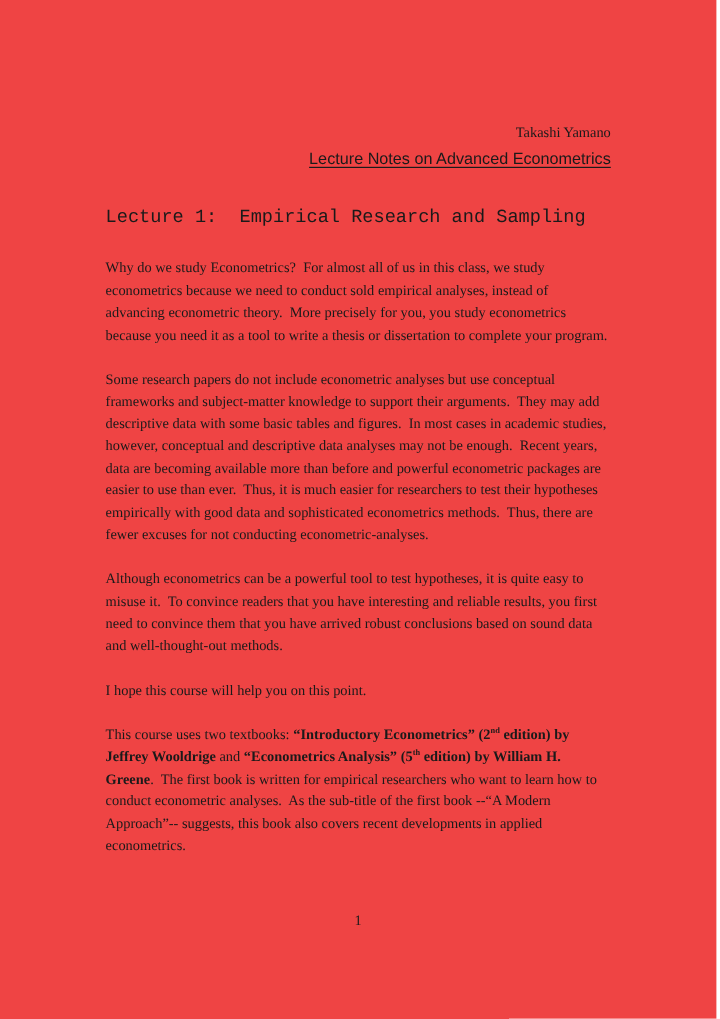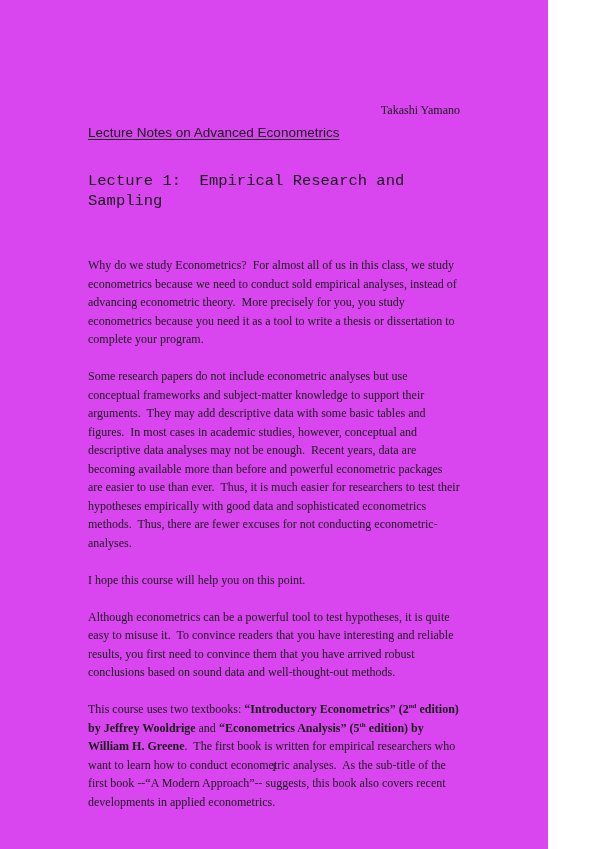--- a/index.html
+++ b/index.html
@@ -2,56 +2,56 @@
 <html><head>
 <meta charset="utf-8">
 <style>
   html, body {
     margin: 0;
     padding: 0;
     background: #ffffff;
   }
   .page {
     position: relative;
-    width: 548px;
+    width: 597px;
     height: 849px;
-    background: #d946ef;
+    background: #ef4444;
     color: #1a1a1a;
     overflow: hidden;
   }
   .content {
     padding: 0 88px;
   }
   .author {
     margin-top: 103px;
     font-family: "Liberation Serif", serif;
     font-size: 12px;
     line-height: 14px;
     text-align: right;
   }
   .doc-title {
     margin-top: 7px;
     font-family: "Liberation Sans", sans-serif;
     font-size: 13.5px;
     line-height: 17px;
-    text-align: left;
+    text-align: right;
     text-decoration: underline;
     text-underline-offset: 2px;
     white-space: pre-wrap;
   }
   .lecture-heading {
     margin: 30px 0 0 0;
     font-family: Liberation Mono, monospace;
     font-size: 15.5px;
     line-height: 20px;
     font-weight: normal;
     white-space: pre-wrap;
   }
   .body-text {
-    margin-top: 45px;
+    margin-top: 23px;
     font-family: "Liberation Serif", serif;
     font-size: 12px;
   }
   .body-text p {
     margin: 0 0 18.5px 0;
     line-height: 18.5px;
     white-space: pre-wrap;
   }
   .body-text sup {
     font-size: 0.58em;
@@ -73,19 +73,19 @@
 <body>
 
 <div class="page">
   <div class="content">
     <div class="author">Takashi Yamano</div>
     <div class="doc-title">Lecture Notes on Advanced Econometrics</div>
     <div class="lecture-heading">Lecture 1:  Empirical Research and Sampling</div>
     <div class="body-text" id="paragraphs">
         <p><span>Why do we study Econometrics?  For almost all of us in this class, we study econometrics because we need to conduct sold empirical analyses, instead of advancing econometric theory.  More precisely for you, you study econometrics because you need it as a tool to write a thesis or dissertation to complete your program.</span></p>
         <p><span>Some research papers do not include econometric analyses but use conceptual frameworks and subject-matter knowledge to support their arguments.  They may add descriptive data with some basic tables and figures.  In most cases in academic studies, however, conceptual and descriptive data analyses may not be enough.  Recent years, data are becoming available more than before and powerful econometric packages are easier to use than ever.  Thus, it is much easier for researchers to test their hypotheses empirically with good data and sophisticated econometrics methods.  Thus, there are fewer excuses for not conducting econometric-analyses.</span></p>
+        <p><span>Although econometrics can be a powerful tool to test hypotheses, it is quite easy to misuse it.  To convince readers that you have interesting and reliable results, you first need to convince them that you have arrived robust conclusions based on sound data and well-thought-out methods.</span></p>
         <p><span>I hope this course will help you on this point.</span></p>
-        <p><span>Although econometrics can be a powerful tool to test hypotheses, it is quite easy to misuse it.  To convince readers that you have interesting and reliable results, you first need to convince them that you have arrived robust conclusions based on sound data and well-thought-out methods.</span></p>
         <p><span>This course uses two textbooks: </span><span style="font-weight: bold;">“Introductory Econometrics” (2</span><sup style="font-weight: bold;">nd</sup><span style="font-weight: bold;"> edition) by Jeffrey Wooldrige</span><span> and </span><span style="font-weight: bold;">“Econometrics Analysis” (5</span><sup style="font-weight: bold;">th</sup><span style="font-weight: bold;"> edition) by William H. Greene</span><span>.  The first book is written for empirical researchers who want to learn how to conduct econometric analyses.  As the sub-title of the first book --“A Modern Approach”-- suggests, this book also covers recent developments in applied econometrics.</span></p>
       </div>
   </div>
   <div class="page-number">1</div>
 </div>
 
 </body></html>

